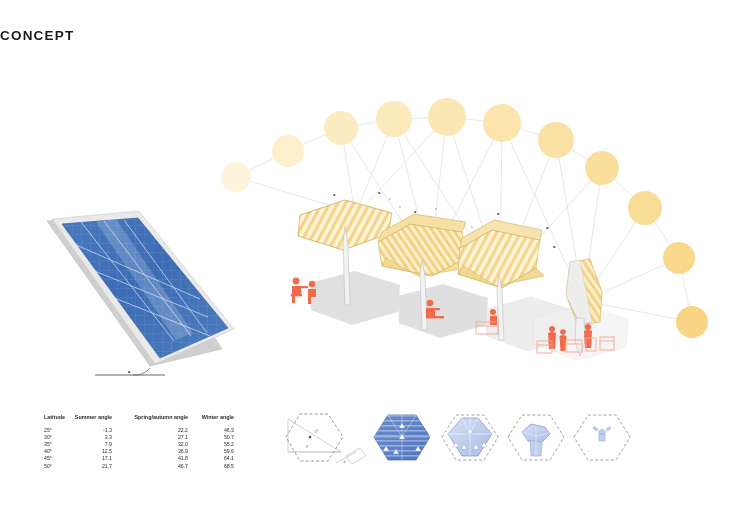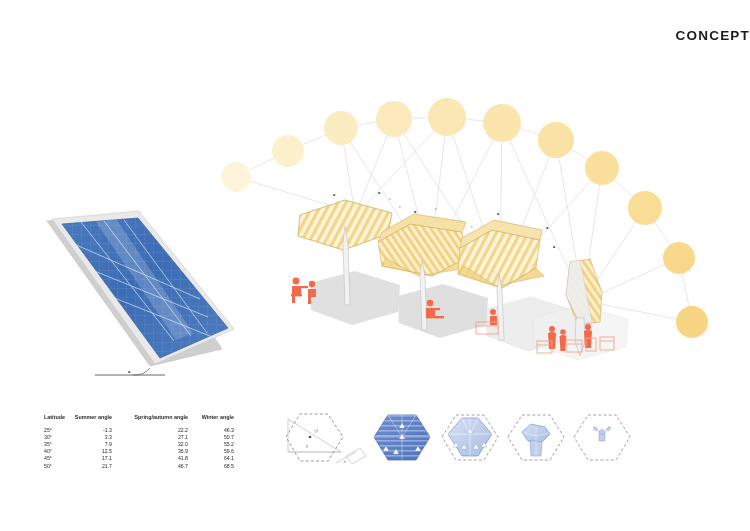--- a/index.html
+++ b/index.html
@@ -1,19 +1,19 @@
 <!DOCTYPE html>
 <html><head>
 <meta charset="utf-8">
 <style>
   html,body{margin:0;padding:0;background:#fff;}
   body{width:750px;height:531px;position:relative;overflow:hidden;
        font-family:"Liberation Sans","DejaVu Sans",sans-serif;color:#231f20;}
   #board{position:absolute;inset:0;}
-  #title{position:absolute;left:0;top:28px;width:750px;text-align:right;
+  #title{position:absolute;left:0;top:28px;width:750px;text-align:left;
          font-size:13.5px;font-weight:bold;letter-spacing:1.2px;color:#1b1b1b;}
   svg{position:absolute;left:0;top:0;width:750px;height:531px;overflow:visible;}
   .tbl{position:absolute;left:44px;top:414px;font-size:5.4px;color:#2a2a2a;}
   .tbl table{border-collapse:collapse;}
   .tbl th{font-weight:bold;font-size:5.4px;text-align:left;padding:0 0 6px 0;
           white-space:nowrap;}
   .tbl td{font-size:5.2px;padding:0.6px 0;white-space:nowrap;}
   .tbl th.num,.tbl td.num{text-align:right;}
   .c-lat{width:26px;} .c-sum{width:42px;} .c-spr{width:76px;} .c-win{width:46px;}
   .xlabel{font-size:5px;font-weight:bold;fill:#111;

